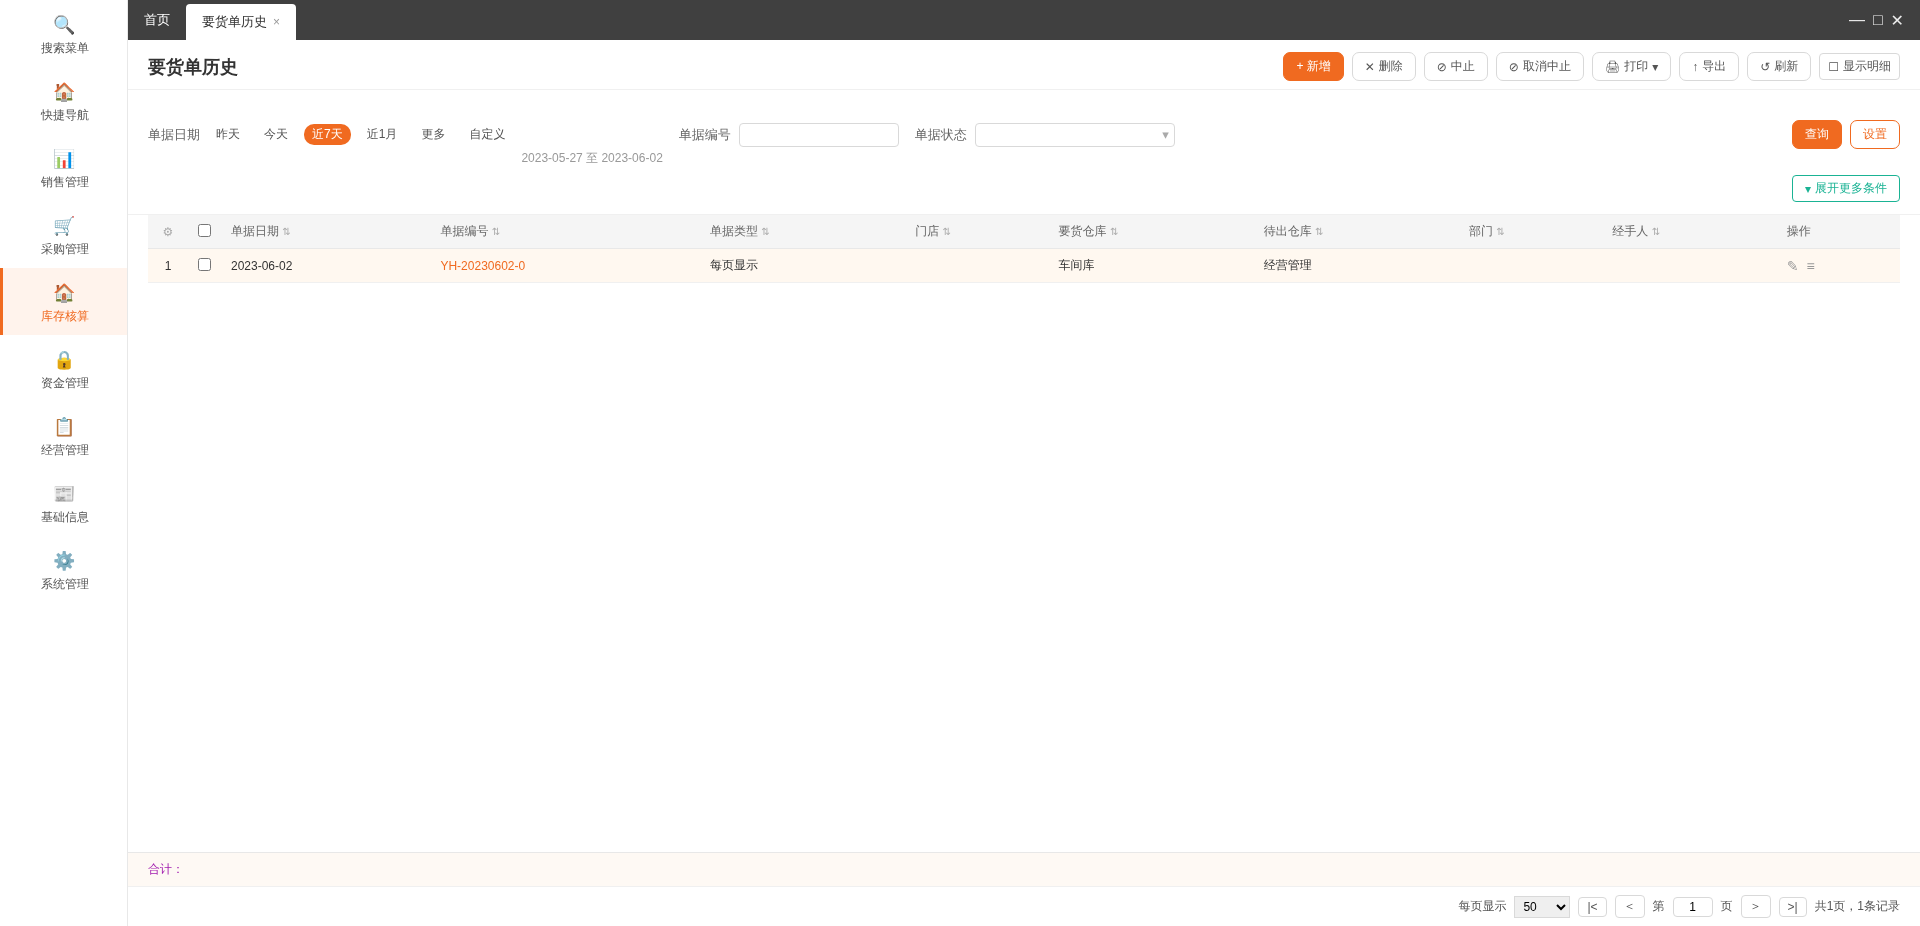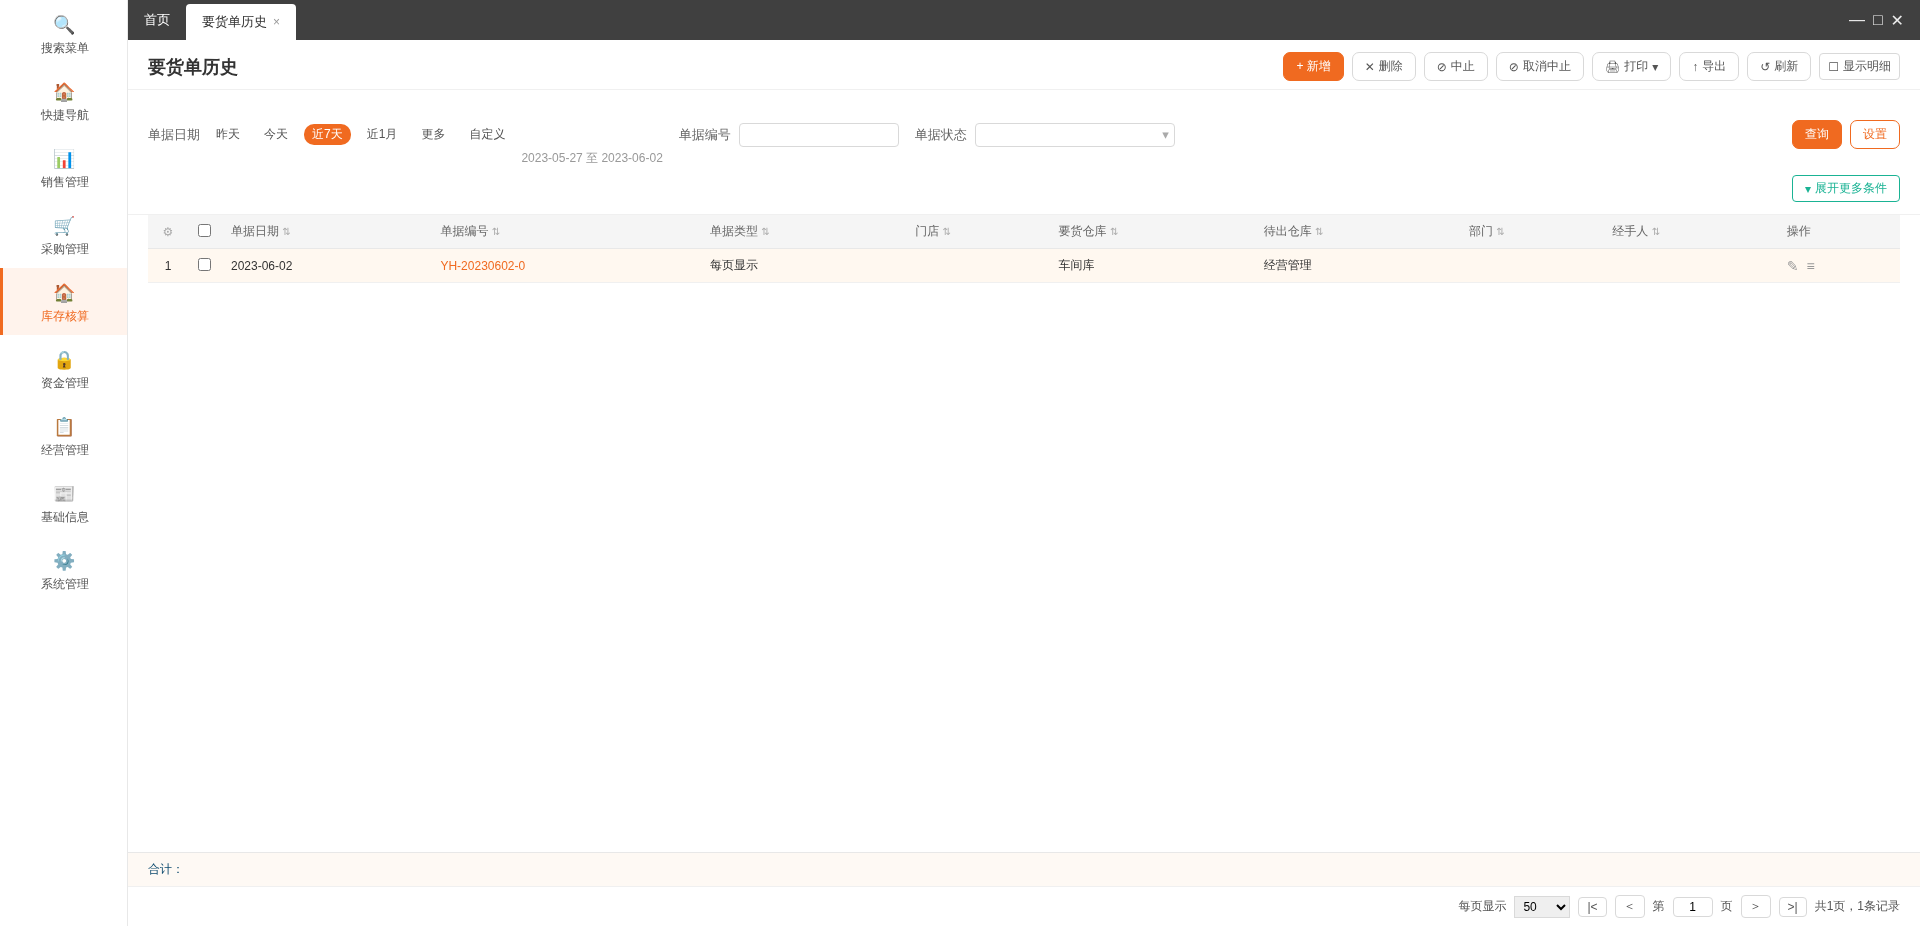--- a/index.html
+++ b/index.html
@@ -189,21 +189,21 @@
     td a { color: #f06a20; text-decoration: none; }
     .col-actions { display: flex; gap: 8px; align-items: center; }
     .action-icon { color: #999; cursor: pointer; font-size: 14px; }
 
     
     .table-footer {
       padding: 8px 20px;
       border-top: 1px solid #e8e8e8;
       background: #fef9f4;
       font-size: 12px;
-      color: #0c4a6e;
+      color: #a21caf;
       display: flex;
       align-items: center;
     }
 
     
     .pagination {
       display: flex;
       align-items: center;
       justify-content: flex-end;
       padding: 8px 20px;

